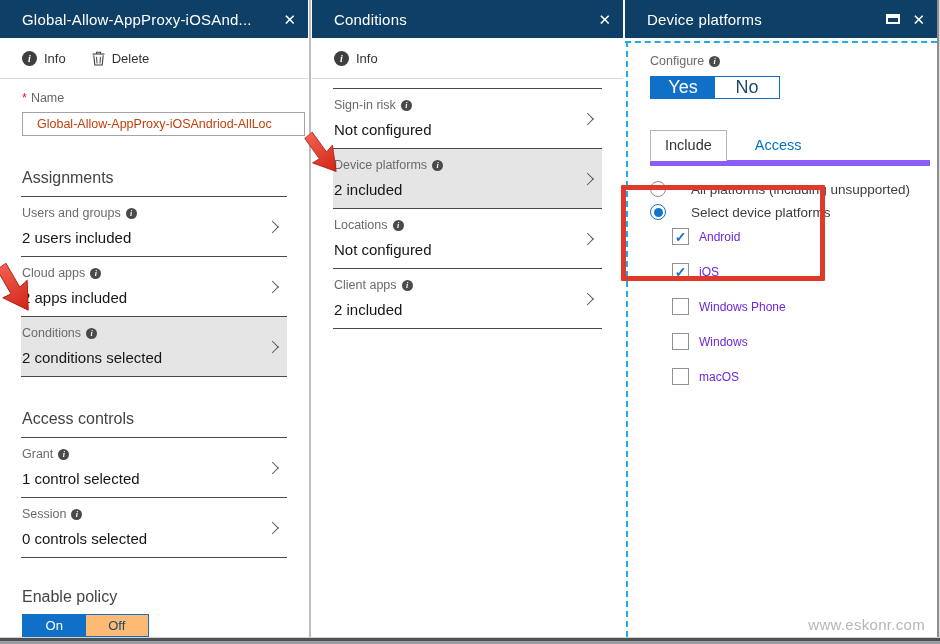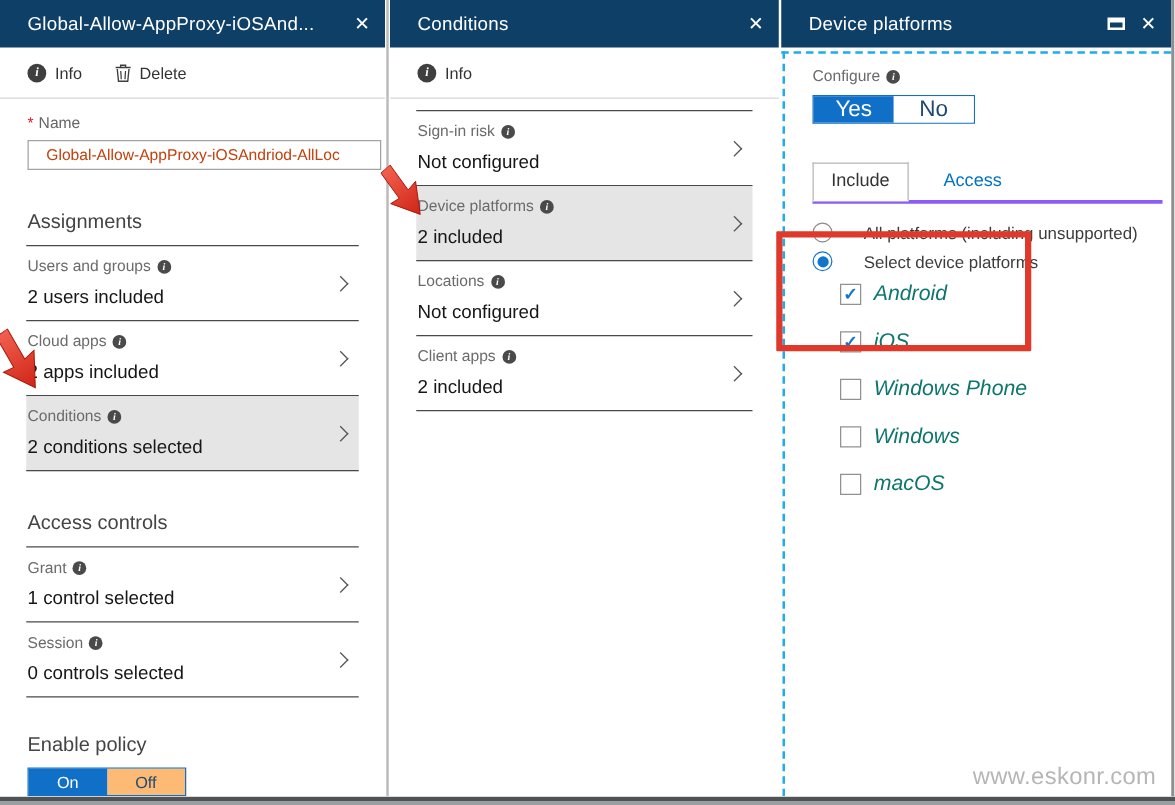--- a/index.html
+++ b/index.html
@@ -51,39 +51,39 @@
   .configure-label { margin-top:16px; font-size:12.5px; color:#6b6b6b; }
   .toggle-yn { display:flex; width:130px; height:23px; border:1px solid #1070c8; margin-top:8px; }
   .toggle-yn .seg { flex:1; display:flex; align-items:center; justify-content:center; font-size:18px; color:#1e4a72; background:#fff; }
   .toggle-yn .seg.sel { background:#1070c8; color:#fff; }
 
   .tabs { margin-top:31px; width:280px; position:relative; }
   .tab-row { display:flex; align-items:flex-end; }
   .tab { font-size:14.5px; padding:6px 14px 7px 14px; }
   .tab.active { border:1px solid #b5b5b5; border-bottom:1px solid #fff; background:#fff; color:#333; margin-bottom:-1px; z-index:2; position:relative; }
   .tab.inactive { color:#0072c6; margin-left:14px; }
-  .tab-underline { border-bottom:3px solid #8b5cf6; }
+  .tab-underline { border-bottom:6px solid #8b5cf6; }
 
   .radio-row { display:flex; align-items:center; gap:25px; margin-top:7px;text-align:center; }
   .radio-row.first { margin-top:15px; }
   .radio { width:16px; height:16px; border-radius:50%; border:1px solid #8a8a8a; background:#fff; flex:0 0 auto; }
   .radio.sel { border:1px solid #1374cc; display:flex; align-items:center; justify-content:center; }
   .radio.sel::after { content:""; width:9px; height:9px; border-radius:50%; background:#1374cc; }
   .radio-label { font-size:13.5px; color:#3c3c3c; }
 
   .chk-row { display:flex; align-items:center; gap:10px; margin-top:18px; padding-left:22px; }
   .chk-row.first { margin-top:8px; }
   .checkbox { width:17px; height:17px; border:1px solid #919191; background:#fff; display:flex; align-items:center; justify-content:center; flex:0 0 auto; }
   .checkbox .mark { color:#1374cc; font-size:14px; font-weight:bold; line-height:1; }
-  .chk-label { font-size:17px; color:#0f766e;font-style:italic; }
+  .chk-label { font-size:12px; color:#6d28d9; }
 
   
   .red-rect { position:absolute; left:621px; top:185px; width:204px; height:96px; border:5px solid #e0382a; z-index:20; border-radius:1px; }
   .arrow-svg { position:absolute; z-index:21; }
-  .watermark { position:absolute; right:15px; bottom:11px; font-size:19px; color:#b6b6b6; z-index:22; letter-spacing:.3px;text-align:right; }
+  .watermark { position:absolute; right:15px; bottom:11px; font-size:15px; color:#b6b6b6; z-index:22; letter-spacing:.3px;text-align:right; }
 
   .border-bottom-bar { position:absolute; left:0; right:0; bottom:0; height:7px; z-index:30;
     background:linear-gradient(#cfcfcf 0 1px, #505356 1px 4px, #9b9ea1 4px 7px); }
   .border-right-bar { position:absolute; top:0; bottom:0; right:0; width:3px; z-index:30;
     background:linear-gradient(90deg, #8f8f8f 0 2px, #dcdcdc 2px 3px); }
 </style>
 </head>
 <body>
 
 <div class="screen">

